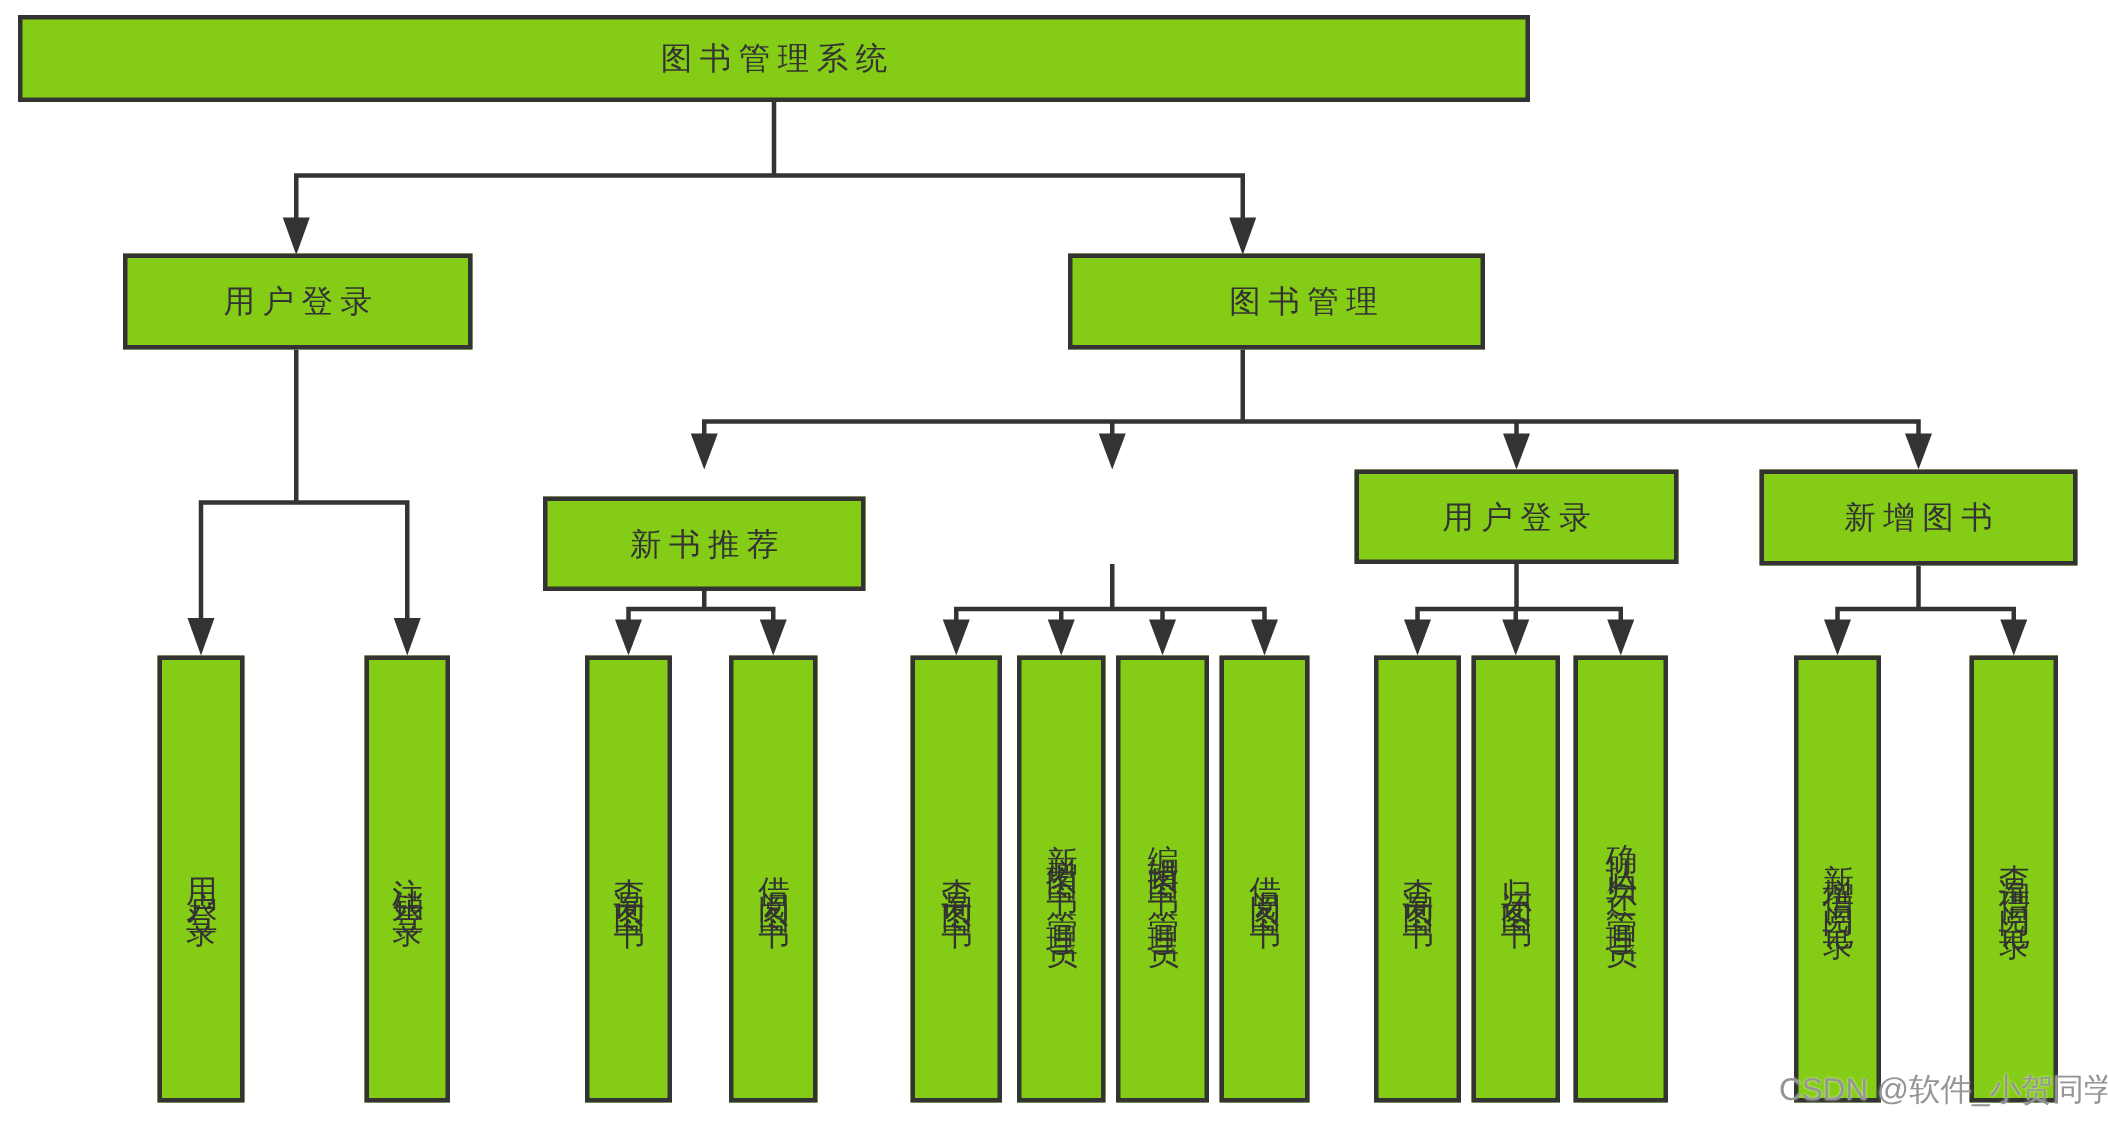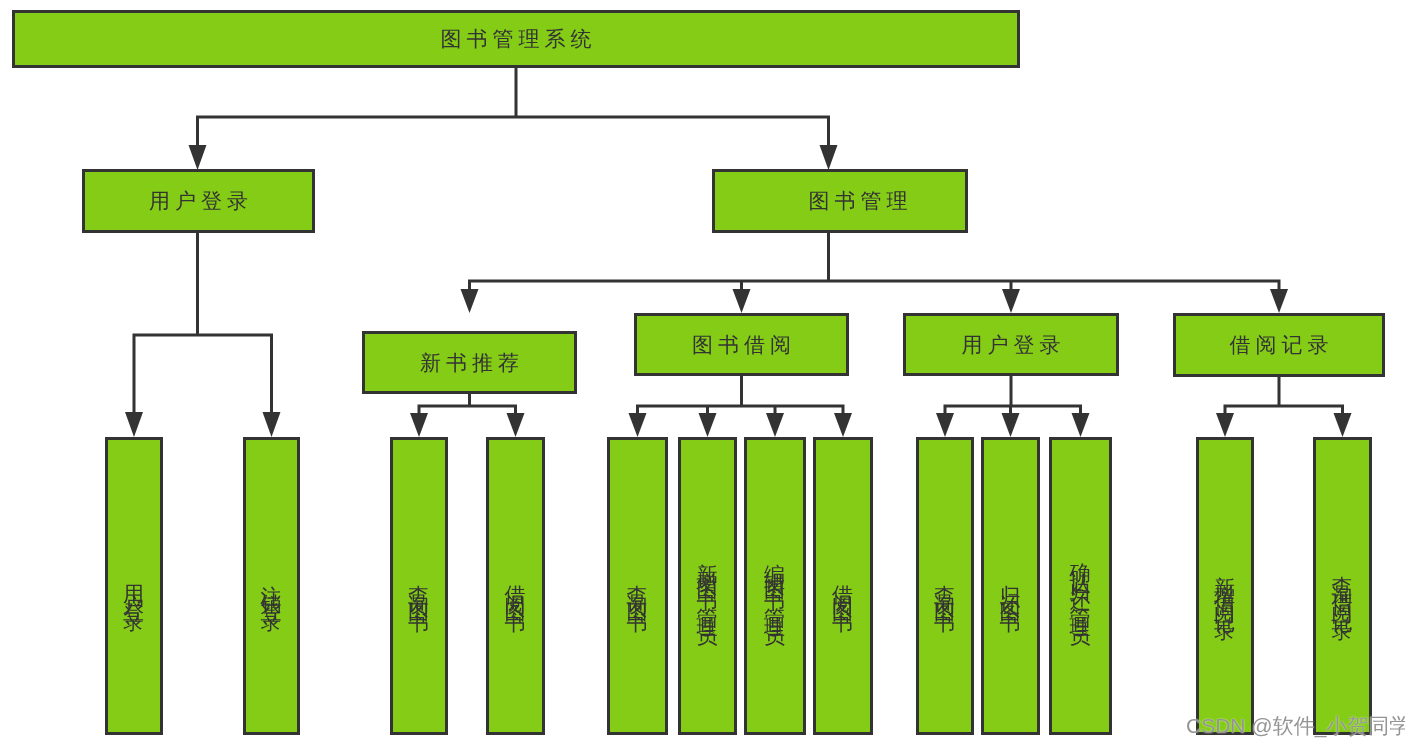--- a/index.html
+++ b/index.html
@@ -105,26 +105,25 @@
     <g>
       <path d="M1279,377 V406 M1223.5,406 H1344 M1225,406 V415 M1342.5,406 V415"></path>
       <polygon points="1216,413 1234,413 1225,437"></polygon>
       <polygon points="1333.5,413 1351.5,413 1342.5,437"></polygon>
     </g>
   </svg>
 
   <div class="node node-h" style="left:12px; top:10px; width:1008px; height:58px;">图书管理系统</div>
 
   <div class="node node-h" style="left:82px; top:169px; width:233px; height:64px;">用户登录</div>
-  <div class="node node-h" style="left:712px; top:169px; width:256px; height:64px;padding-left:36px;">图书管理</div>
+  <div class="node node-h" style="left:712px; top:169px; width:278px; height:64px;padding-left:36px;">图书管理</div>
 
   <div class="node node-h" style="left:362px; top:313px; width:215px; height:63px;margin-top:18px;">新书推荐</div>
-  <div class="node node-h" style="left:634px; top:313px; width:215px; height:63px;">图书借阅</div>
   <div class="node node-h" style="left:903px; top:313px; width:216px; height:63px;">用户登录</div>
-  <div class="node node-h" style="left:1173px; top:313px; width:212px; height:64px;">借阅记录</div>
+  <div class="node node-h" style="left:1173px; top:313px; width:212px; height:64px;">新增图书</div>
 
   <div class="node node-v" style="left:105px; top:437px; width:58px; height:298px;">
     <span class="vtext">用户登录</span>
   </div>
   <div class="node node-v" style="left:243px; top:437px; width:57px; height:298px;">
     <span class="vtext">注销登录</span>
   </div>
 
   <div class="node node-v" style="left:390px; top:437px; width:58px; height:298px;">
     <span class="vtext">查询图书</span>

